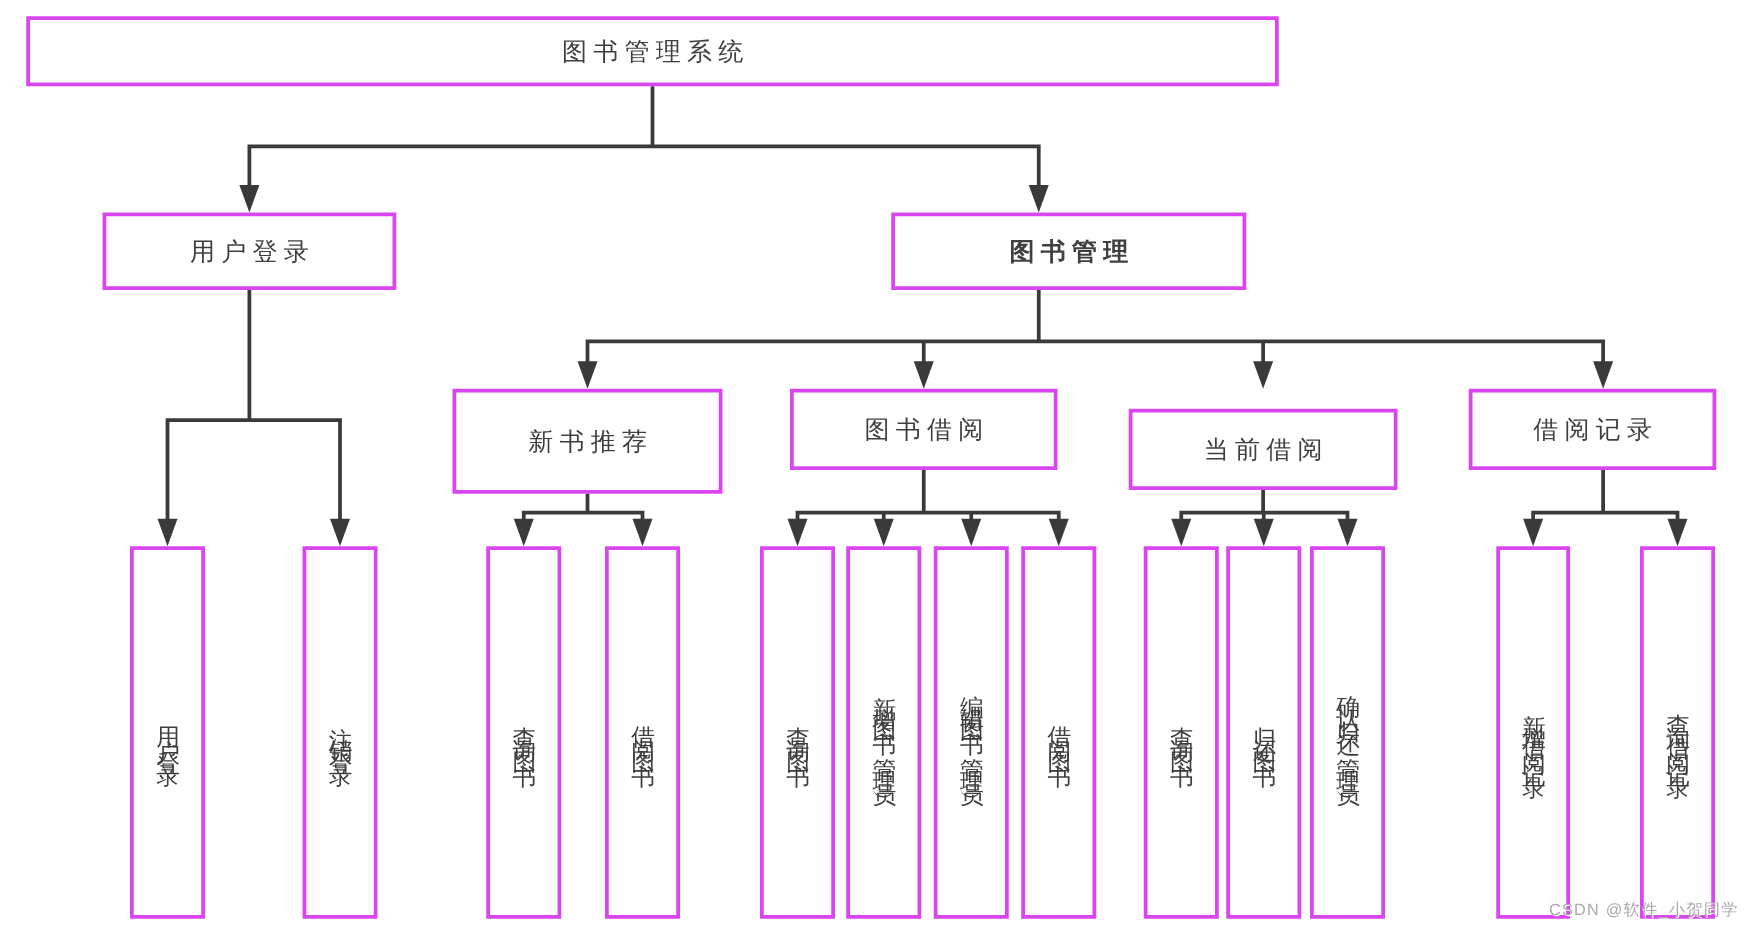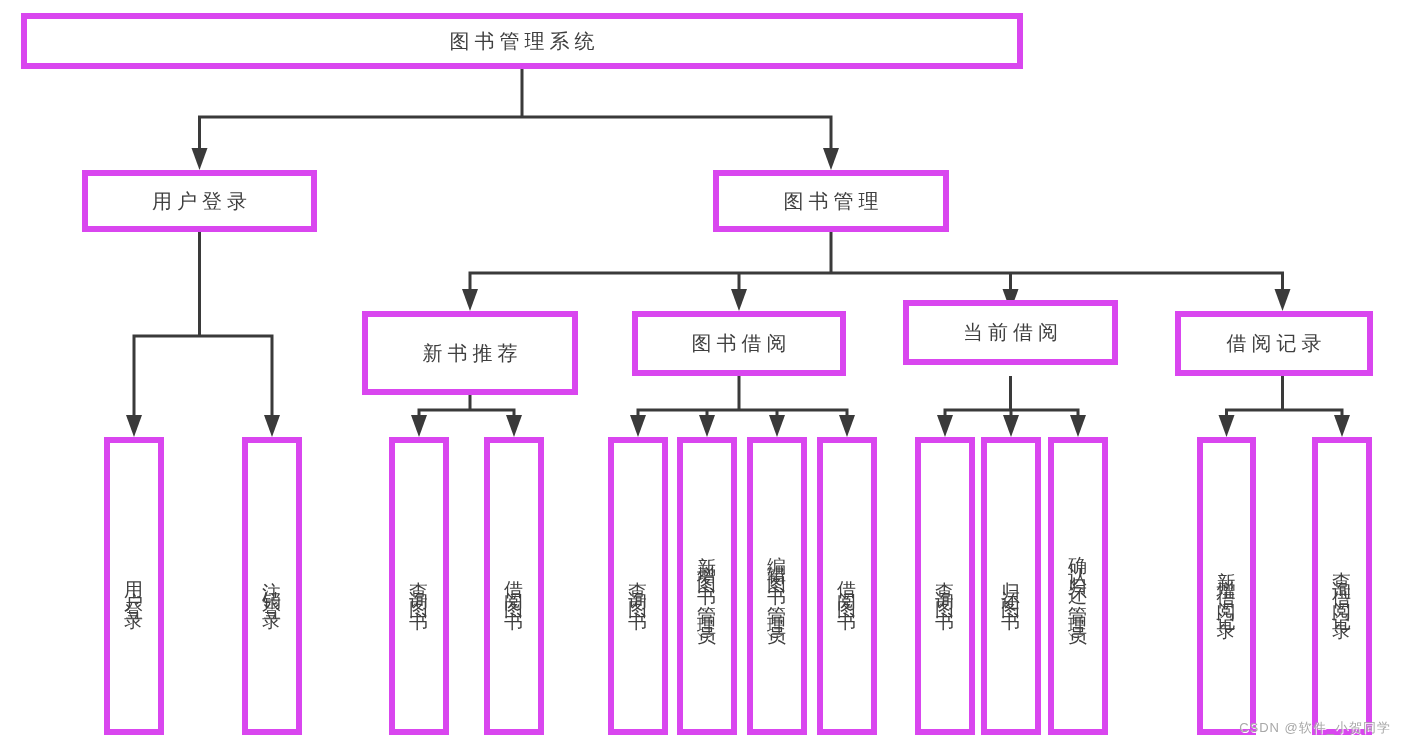--- a/index.html
+++ b/index.html
@@ -12,21 +12,21 @@
     overflow: hidden;
   }
   .connectors {
     position: absolute; left: 0; top: 0; z-index: 1;
   }
   .connectors path { stroke: #3a3a3a; stroke-width: 3; fill: none; }
   .connectors polygon { fill: #3a3a3a; }
   .box {
     position: absolute;
     box-sizing: border-box;
-    border: 6px solid #d946ef;
+    border: 3px solid #d946ef;
     background: #ffffff;
     display: flex; align-items: center; justify-content: center;
     z-index: 2;
   }
   .hbox .lbl {
     font-size: 20px;
     letter-spacing: 5px;
     text-indent: 5px;
     color: #3f3f3f;
     white-space: nowrap;
@@ -82,31 +82,31 @@
   <polygon points="1334,415 1350,415 1342,437"></polygon>
 </svg>
 
 <div class="box hbox" style="left:21px; top:13px; width:1002px; height:56px;">
   <span class="lbl">图书管理系统</span>
 </div>
 
 <div class="box hbox" style="left:82px; top:170px; width:235px; height:62px;">
   <span class="lbl">用户登录</span>
 </div>
-<div class="box hbox" style="left:713px; top:170px; width:236px; height:62px;">
+<div class="box hbox" style="left:713px; top:170px; width:284px; height:62px;font-weight:bold;">
   <span class="lbl">图书管理</span>
 </div>
 
 <div class="box hbox" style="left:362px; top:311px; width:216px; height:84px;">
   <span class="lbl">新书推荐</span>
 </div>
 <div class="box hbox" style="left:632px; top:311px; width:214px; height:65px;">
   <span class="lbl">图书借阅</span>
 </div>
-<div class="box hbox" style="left:903px; top:300px; width:215px; height:65px;align-items:center;">
+<div class="box hbox" style="left:903px; top:327px; width:215px; height:65px;align-items:center;">
   <span class="lbl">当前借阅</span>
 </div>
 <div class="box hbox" style="left:1175px; top:311px; width:198px; height:65px;">
   <span class="lbl">借阅记录</span>
 </div>
 
 <div class="box vbox" style="left:104px; top:437px; width:60px; height:298px;">
   <span class="lbl">用户登录</span>
 </div>
 <div class="box vbox" style="left:242px; top:437px; width:60px; height:298px;">

